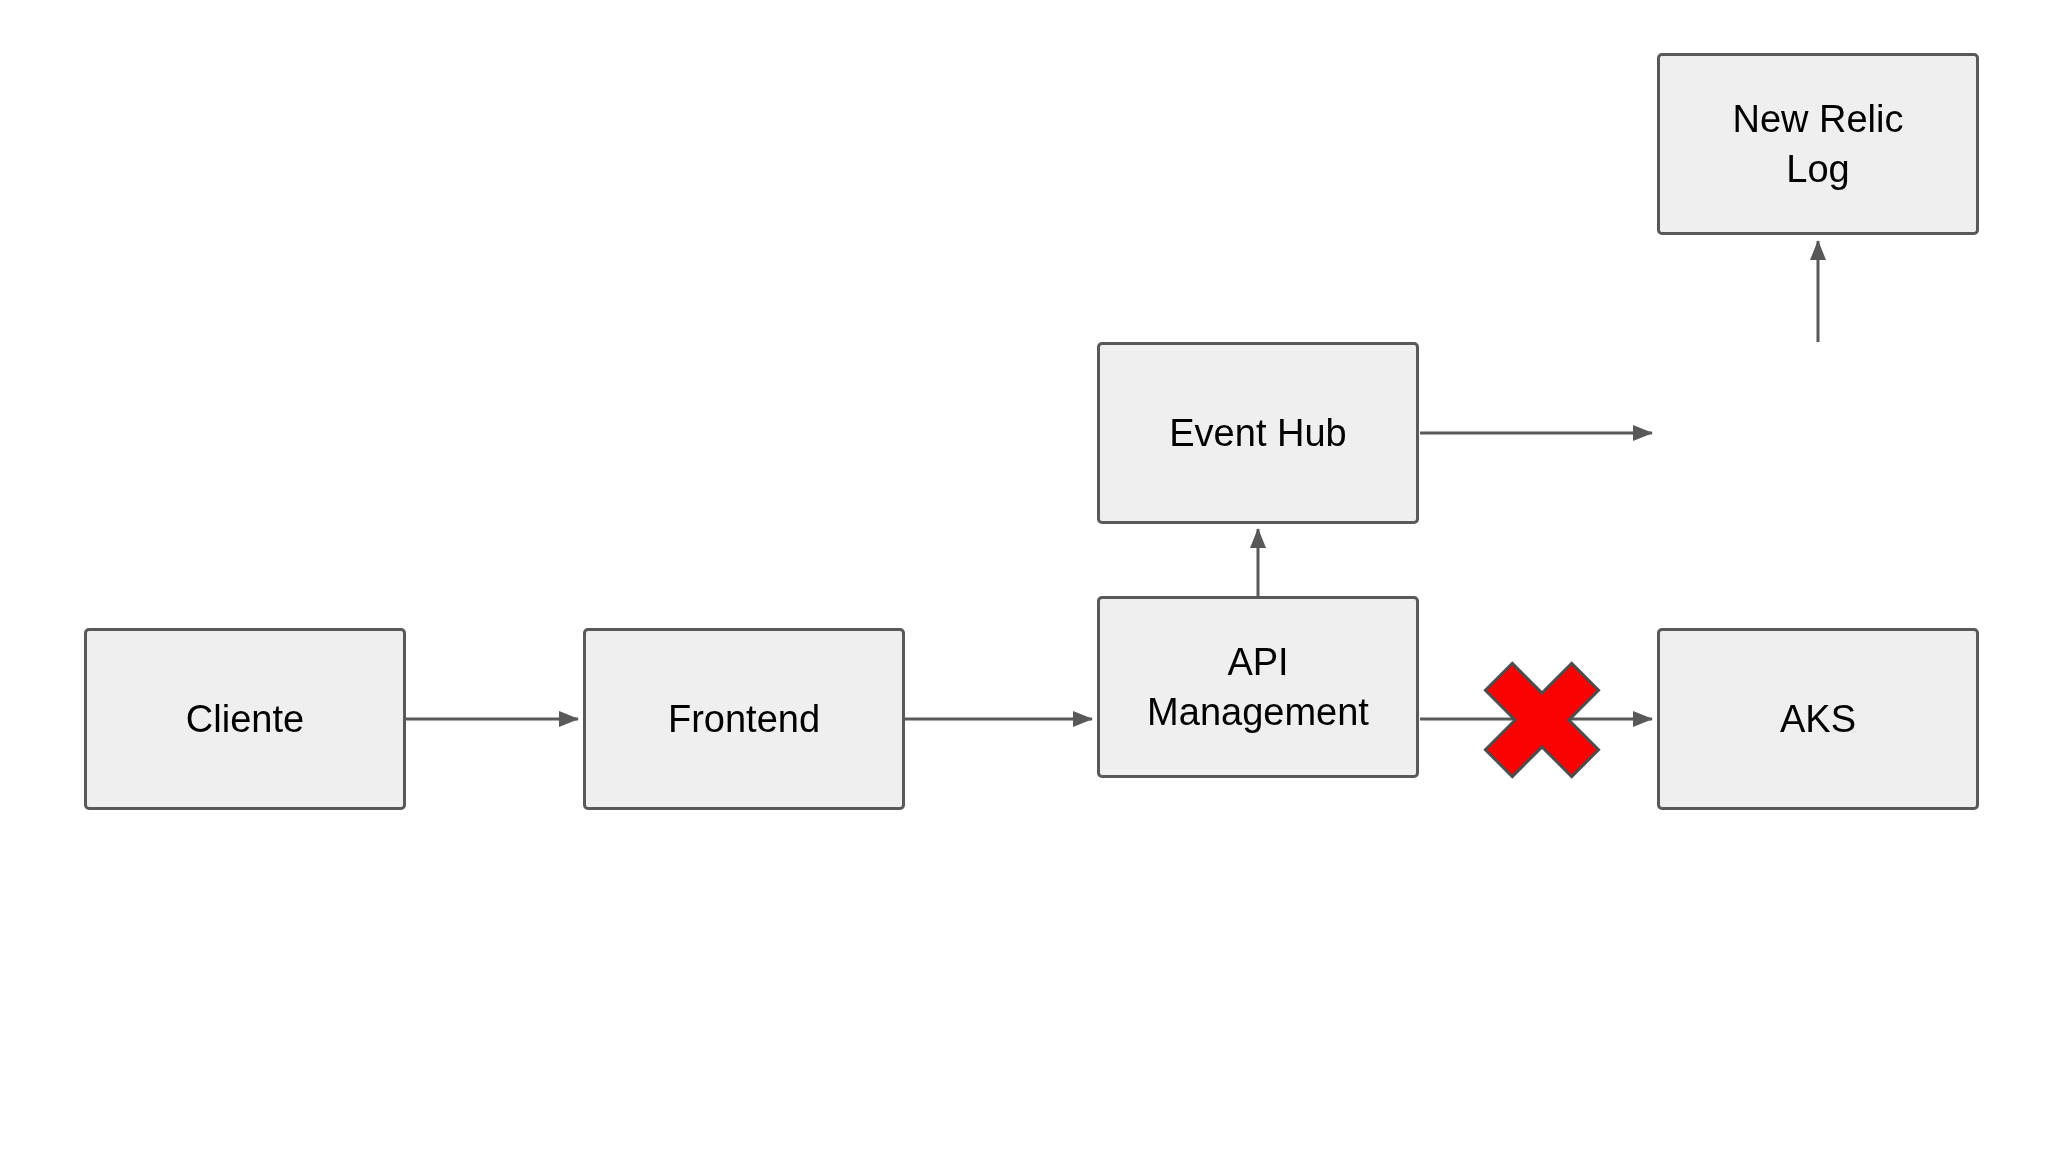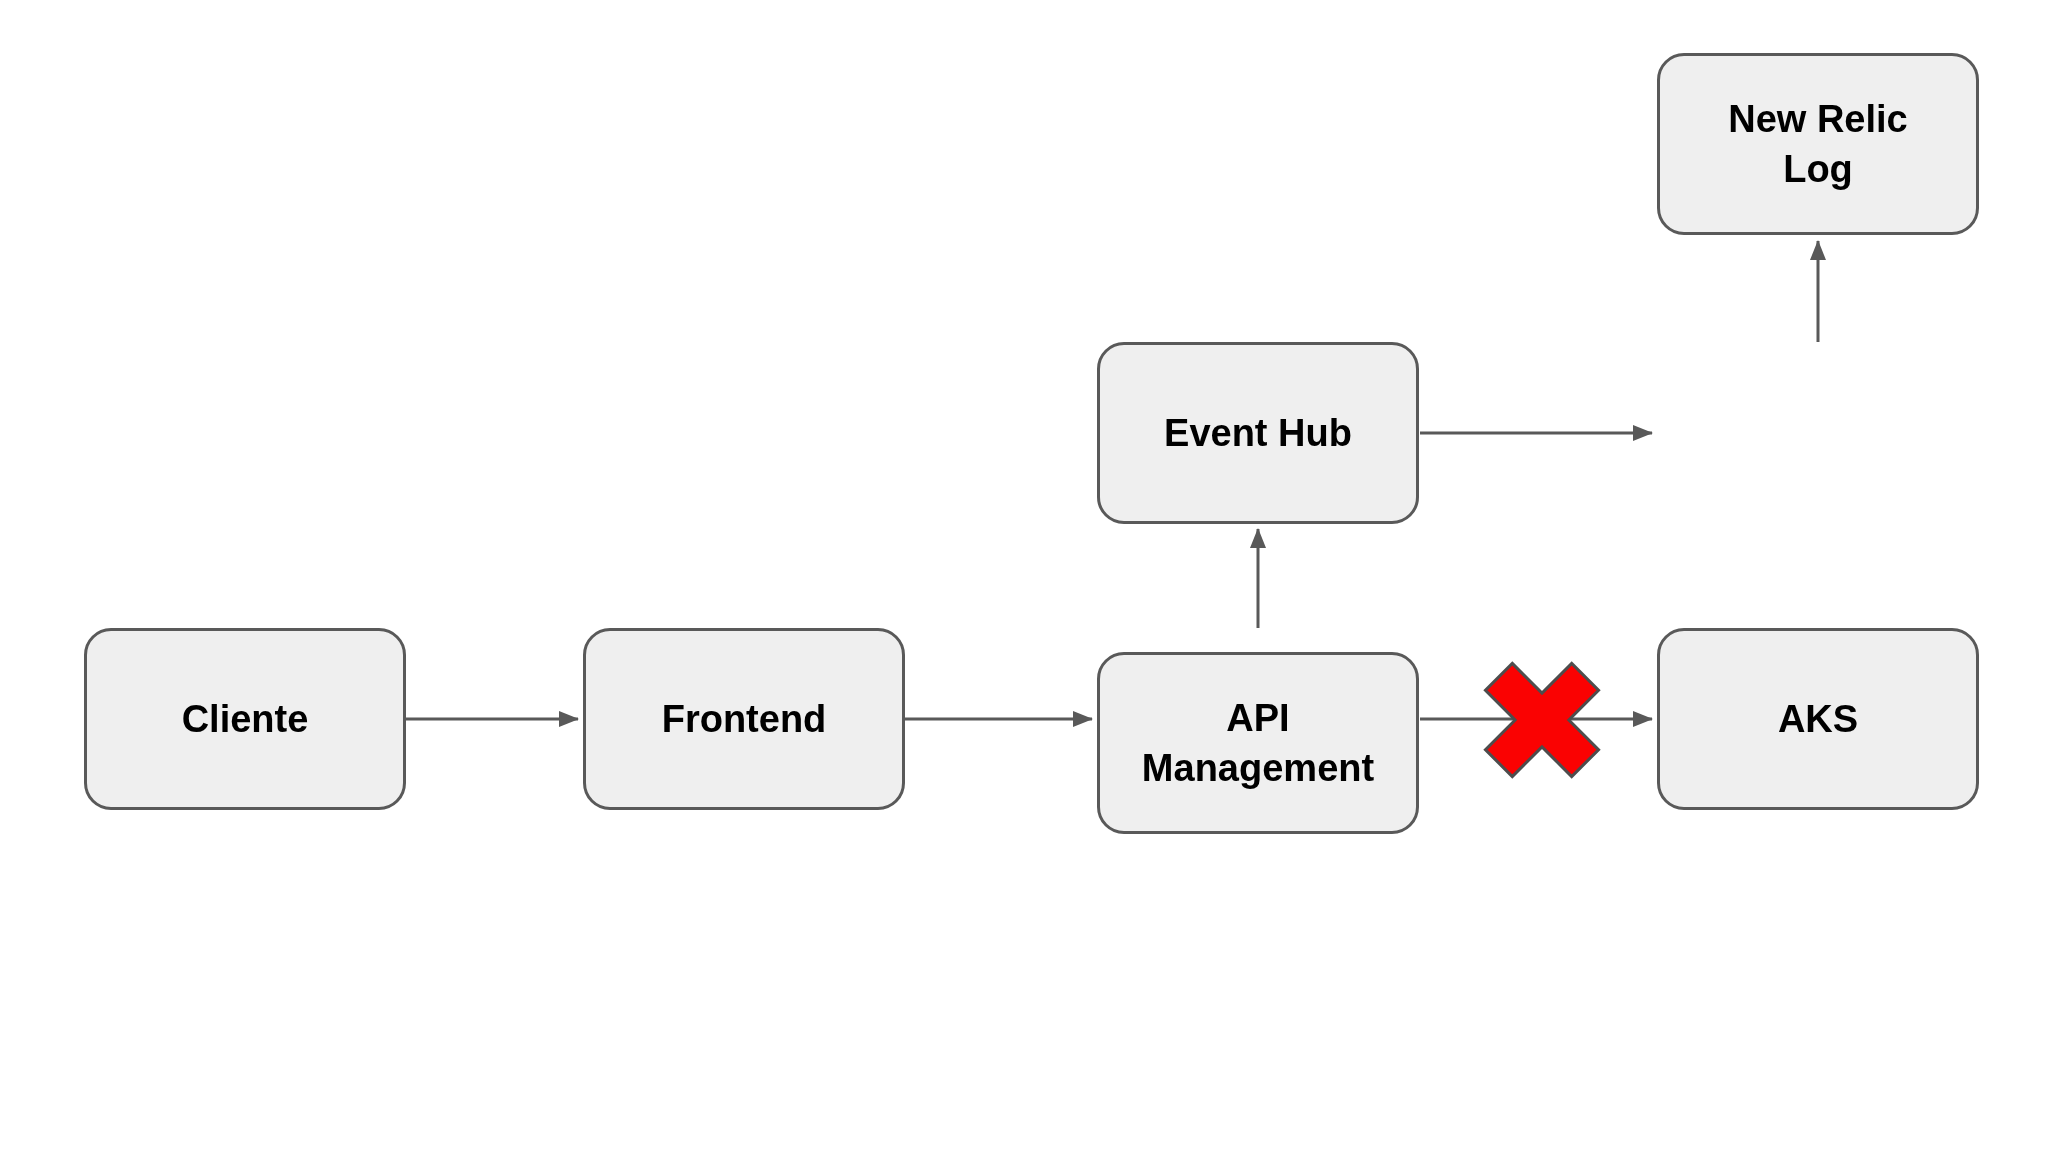--- a/index.html
+++ b/index.html
@@ -29,26 +29,25 @@
     width:2048px;
     height:1152px;
   }
   .node{
     position:absolute;
     width:322px;
     height:182px;
     box-sizing:border-box;
     background:var(--box-fill);
     border:3px solid var(--box-stroke);
-    border-radius:27px;
+    border-radius:5px;
     display:flex;
     align-items:center;
     justify-content:center;
     text-align:center;
-    font-weight:bold;
   }
   .node-label{
     font-size:38px;
     line-height:50px;
     color:var(--label-color);
     white-space:pre-line;
   }
 </style>
 </head>
 <body>
@@ -80,21 +79,21 @@
   </svg>
 
   <div class="node" style="left:84px;top:628px">
     <span class="node-label">Cliente</span>
   </div>
 
   <div class="node" style="left:583px;top:628px">
     <span class="node-label">Frontend</span>
   </div>
 
-  <div class="node" style="left:1097px;top:652px">
+  <div class="node" style="left:1097px;top:596px">
     <span class="node-label">API
 Management</span>
   </div>
 
   <div class="node" style="left:1097px;top:342px">
     <span class="node-label">Event Hub</span>
   </div>
 
   <div class="node" style="left:1657px;top:628px">
     <span class="node-label">AKS</span>

